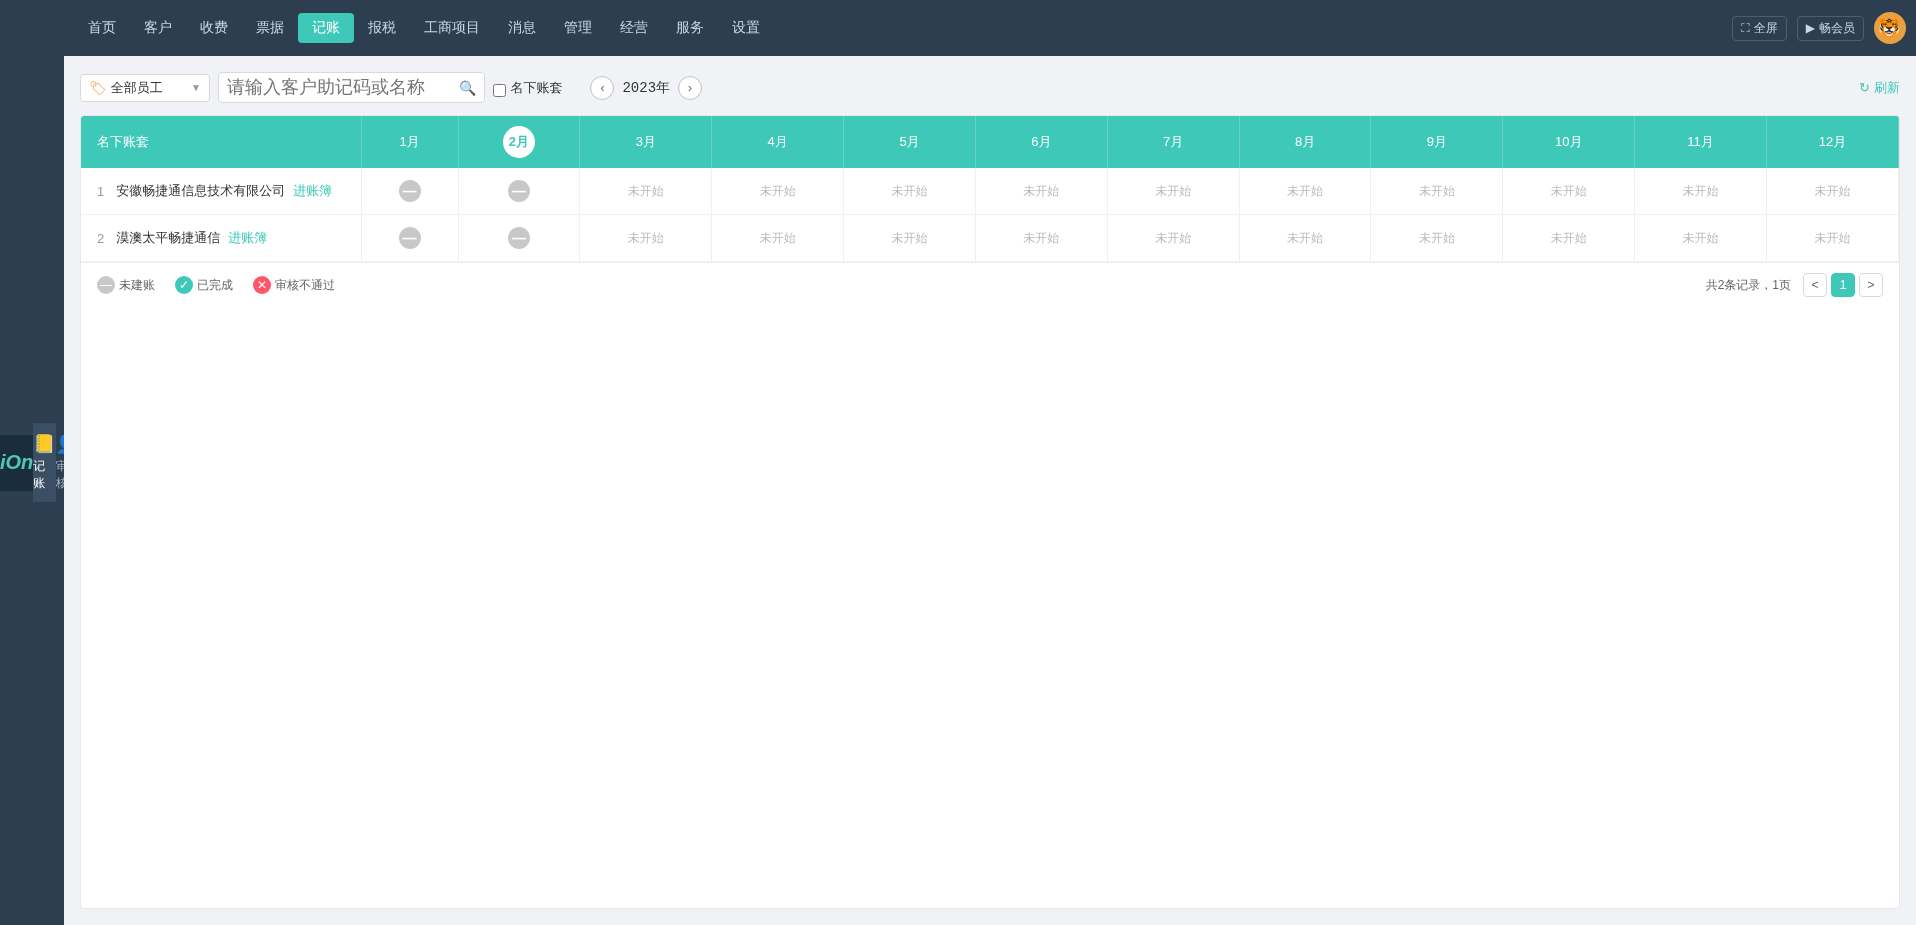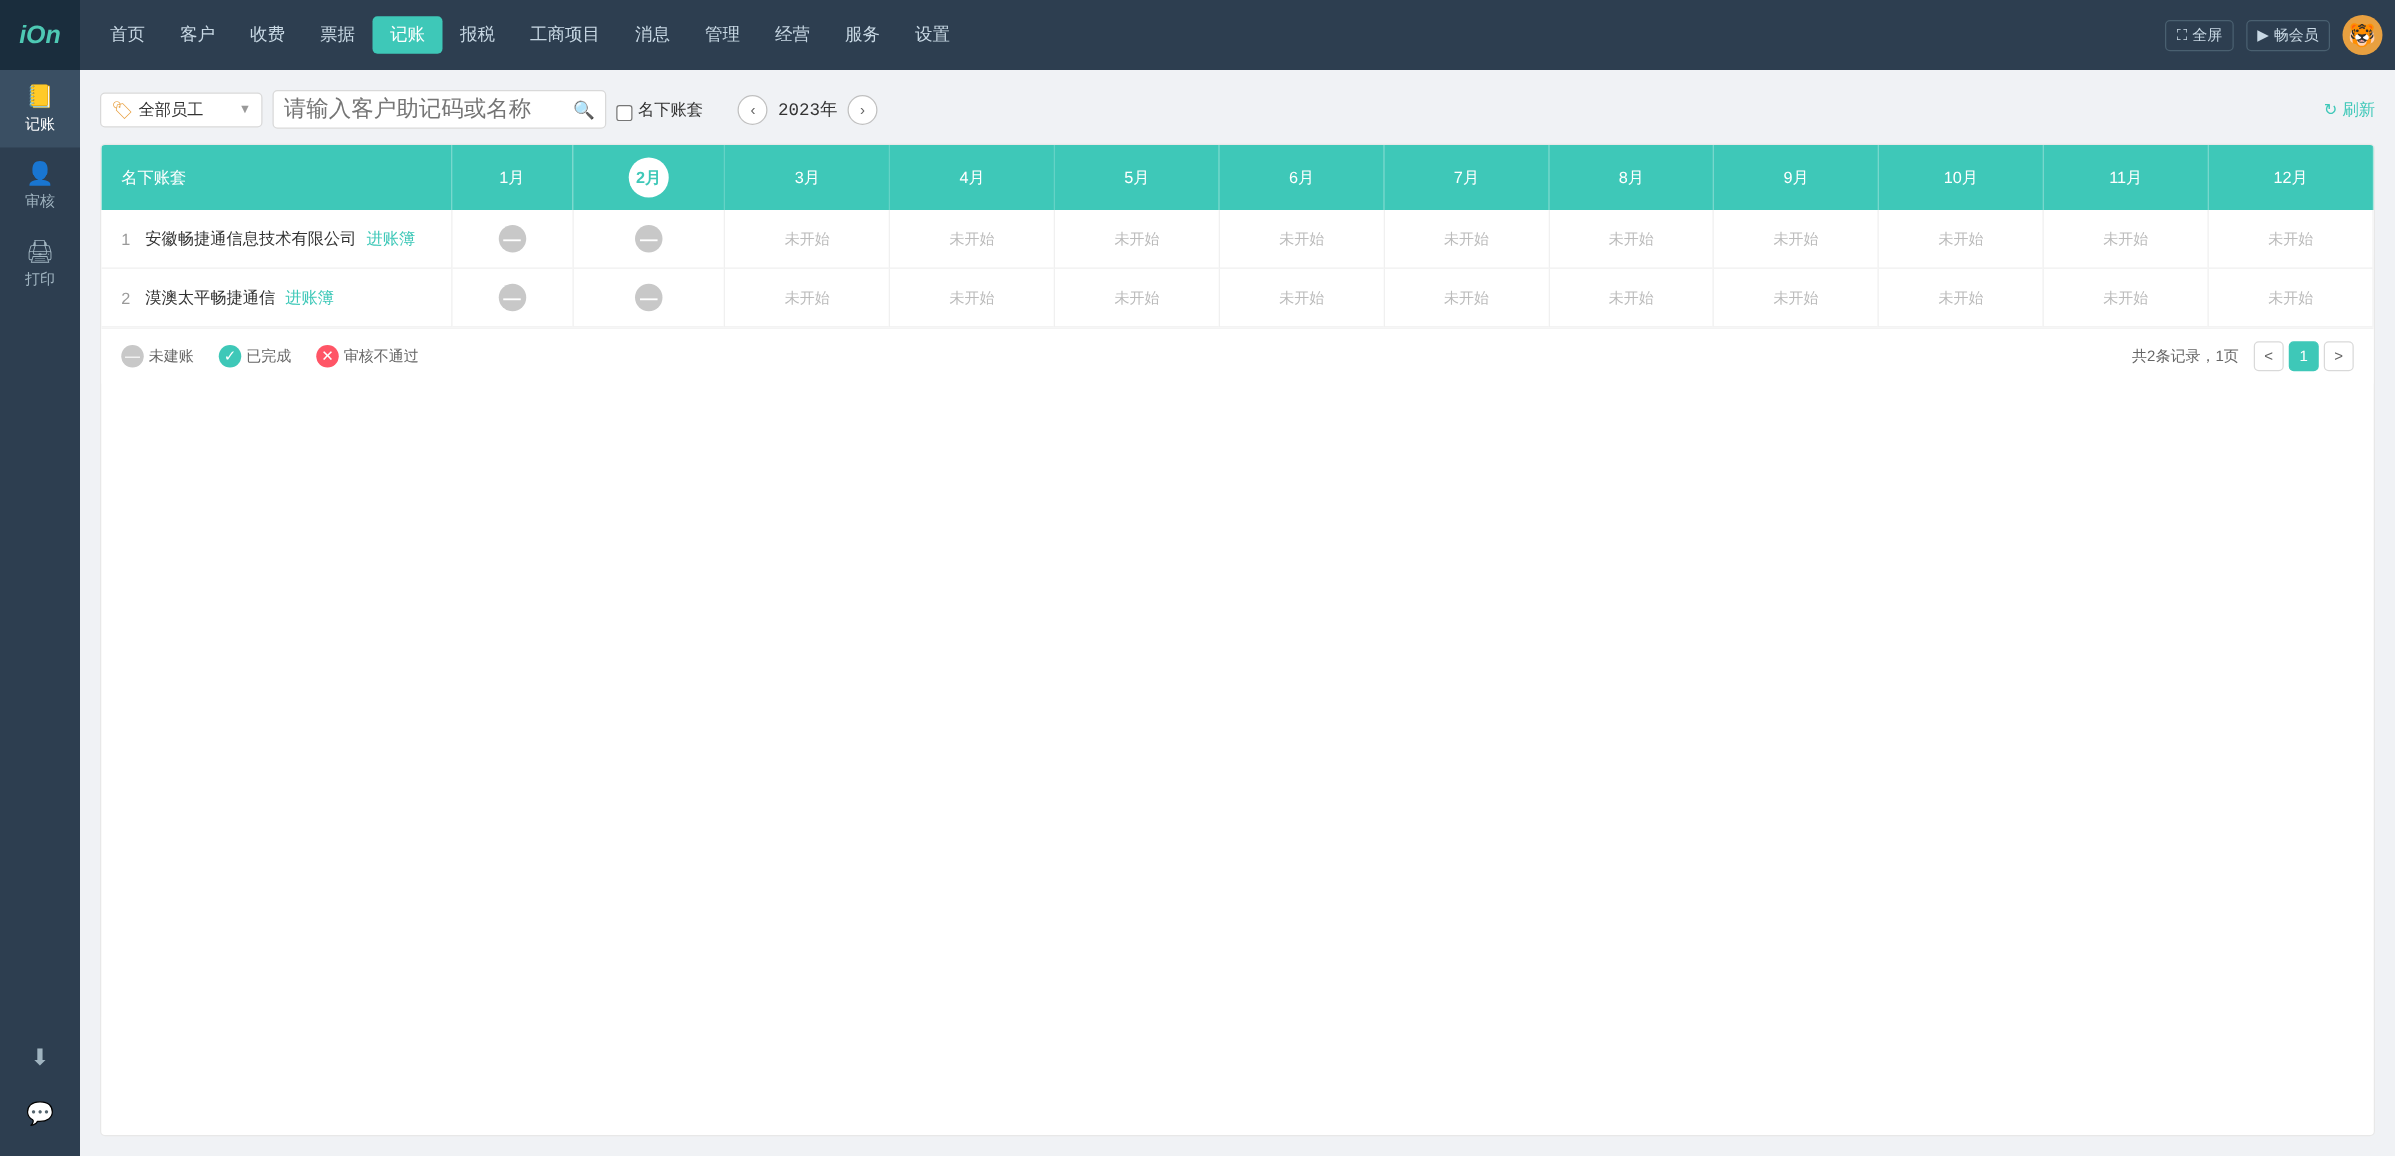--- a/index.html
+++ b/index.html
@@ -3,21 +3,21 @@
   <meta charset="utf-8">
   <style>
     * { box-sizing: border-box; margin: 0; padding: 0; }
     body { font-family: 'Microsoft YaHei', Arial, sans-serif; font-size: 13px; background: #f0f2f5; display: flex; height: 100vh; overflow: hidden; }
 
     
     .sidebar {
       width: 64px;
       background: #2d3e50;
       display: flex;
-      flex-direction: column;
+      flex-direction: row;
       align-items: center;
       padding-top: 0;
       flex-shrink: 0;
     }
     .sidebar-logo {
       width: 64px;
       height: 56px;
       background: #1a2d3d;
       display: flex;
       align-items: center;

